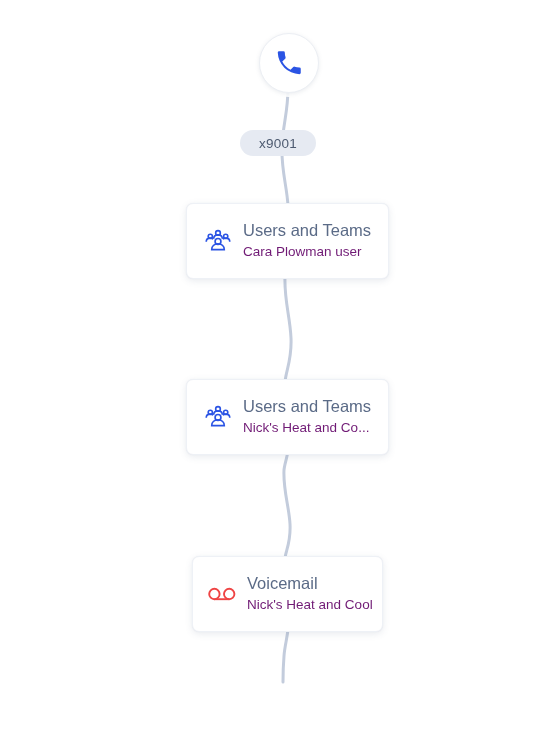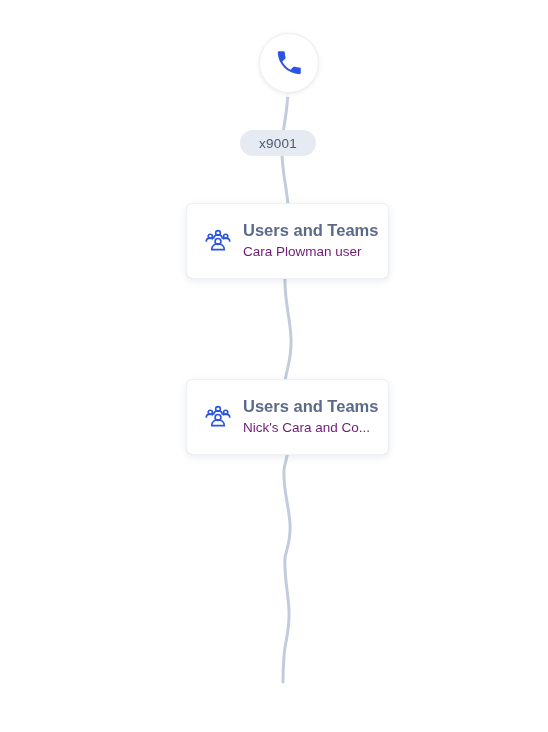--- a/index.html
+++ b/index.html
@@ -107,21 +107,21 @@
   .card-icon svg { display: block; }
 
   .card-text {
     display: flex;
     flex-direction: column;
     justify-content: center;
     min-width: 0;
   }
   .card-title {
     font-size: 16.5px;
-    font-weight: bold;
+    font-weight: normal;
     color: #5b6b87;
     line-height: 1.2;
     white-space: nowrap;
   }
   .card-subtitle {
     font-size: 13.5px;
     font-weight: normal;
     color: #701a75;
     line-height: 1.35;
     margin-top: 2px;
@@ -194,18 +194,33 @@
           <path d="M1.9 12.6c0-1.9 1.5-3.1 3.5-3.1 1.0 0 1.9 0.3 2.5 0.8"></path>
           <circle cx="18.6" cy="8.0" r="1.8"></circle>
           <path d="M22.1 12.6c0-1.9-1.5-3.1-3.5-3.1-1.0 0-1.9 0.3-2.5 0.8"></path>
           <circle cx="12" cy="12.4" r="2.5"></circle>
           <path d="M6.6 19.4c0-3.0 2.4-4.9 5.4-4.9s5.4 1.9 5.4 4.9z"></path>
         </g>
       </svg>
     </span>
     <span class="card-text">
       <span class="card-title">Users and Teams</span>
-      <span class="card-subtitle">Nick's Cara and Co...</span>
-    </span>
-  </div>
-
+      <span class="card-subtitle">Nick's Heat and Co...</span>
+    </span>
+  </div>
+
+  <div class="step-card card-3">
+    <span class="card-icon">
+      <svg width="30" height="20" viewBox="0 0 30 20" xmlns="http://www.w3.org/2000/svg">
+        <g fill="none" stroke="#ef4444" stroke-width="1.9">
+          <circle cx="7.4" cy="10" r="5.2"></circle>
+          <circle cx="22.2" cy="10" r="5.2"></circle>
+          <line x1="7.4" y1="15.2" x2="22.2" y2="15.2"></line>
+        </g>
+      </svg>
+    </span>
+    <span class="card-text">
+      <span class="card-title">Voicemail</span>
+      <span class="card-subtitle">Nick's Heat and Cool</span>
+    </span>
+  </div>
 
 </div>
 
 </body></html>

